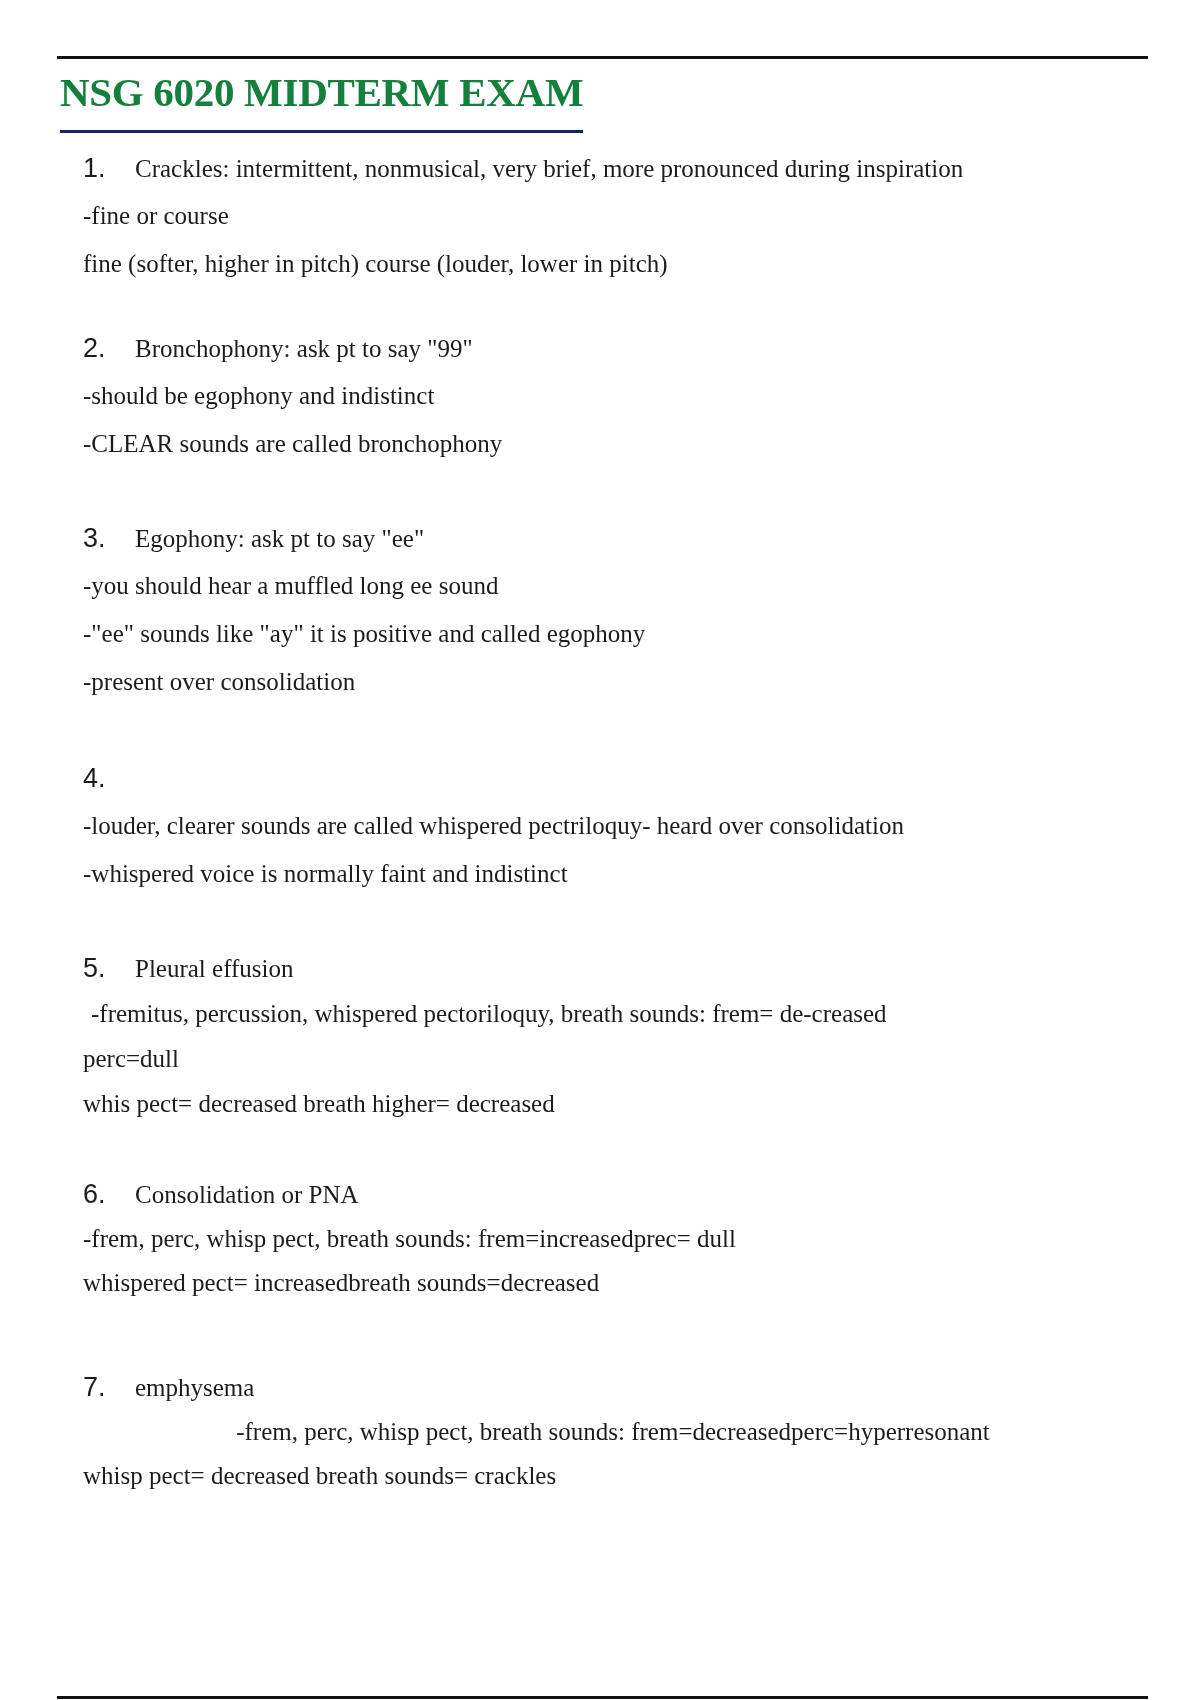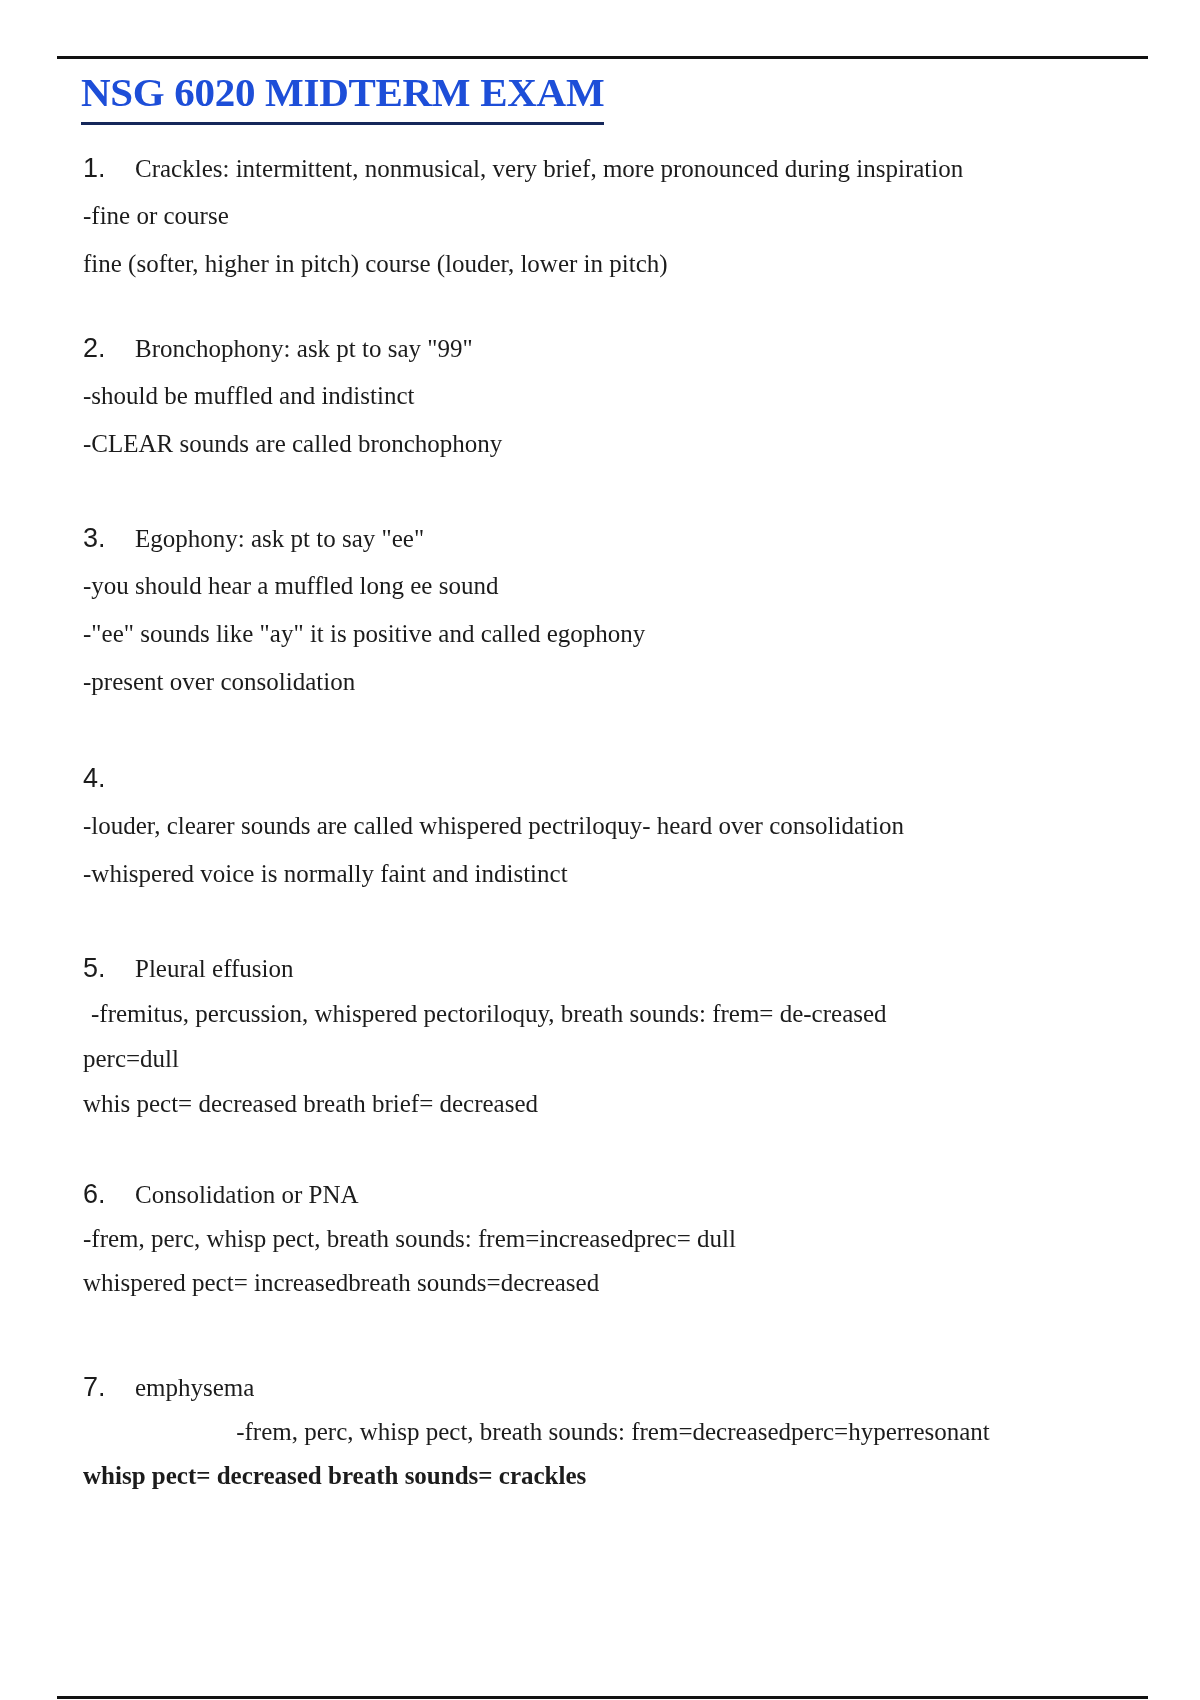--- a/index.html
+++ b/index.html
@@ -1,25 +1,25 @@
 <!DOCTYPE html>
 <html><head>
 <meta charset="utf-8">
 <style>
   html, body { margin: 0; padding: 0; background: #ffffff; }
   body { width: 1200px; height: 1700px; position: relative; overflow: hidden; }
   .rule { position: absolute; left: 57px; width: 1091px; height: 3px; background: #111111; }
   .rule.top { top: 56px; }
   .rule.bottom { top: 1696px; }
   .title {
-    position: absolute; left: 81px; top: 70px;
+    position: absolute; left: 60px; top: 70px;
     font-family: "Liberation Serif", "DejaVu Serif", serif;
-    font-weight: bold; font-size: 41px; color: #1d4ed8;
+    font-weight: bold; font-size: 41px; color: #15803d;
     letter-spacing: -0.3px;
-    border-bottom: 3px solid #15275a; line-height: 44px; padding-bottom: 8px;
+    border-bottom: 3px solid #15275a; line-height: 44px; padding-bottom: 16px;
     white-space: nowrap;
   }
   .item { position: absolute; left: 83px; width: 1060px; }
   .line {
     font-family: "Liberation Serif", "DejaVu Serif", serif;
     font-size: 25px; color: #1c1c1c; white-space: nowrap;
     height: 48px; line-height: 48px;
   }
   .heading { display: flex; align-items: baseline; }
   .num {
@@ -41,21 +41,21 @@
   </div>
   <div class="line">-fine or course</div>
   <div class="line">fine (softer, higher in pitch) course (louder, lower in pitch)</div>
 </div>
 
 <div class="item" style="top:324px;">
   <div class="line heading">
     <span class="num">2.</span>
     <span>Bronchophony: ask pt to say "99"</span>
   </div>
-  <div class="line">-should be muffled and indistinct</div>
+  <div class="line">-should be egophony and indistinct</div>
   <div class="line">-CLEAR sounds are called bronchophony</div>
 </div>
 
 <div class="item" style="top:514px;">
   <div class="line heading">
     <span class="num">3.</span>
     <span>Egophony: ask pt to say "ee"</span>
   </div>
   <div class="line">-you should hear a muffled long ee sound</div>
   <div class="line">-"ee" sounds like "ay" it is positive and called egophony</div>
@@ -70,34 +70,34 @@
   <div class="line">-whispered voice is normally faint and indistinct</div>
 </div>
 
 <div class="item" style="top:946px;">
   <div class="line heading" style="height:45px;line-height:45px;">
     <span class="num">5.</span>
     <span>Pleural effusion</span>
   </div>
   <div class="line" style="height:45px;line-height:45px;margin-left:8px;">-fremitus, percussion, whispered pectoriloquy, breath sounds: frem= de-creased</div>
   <div class="line" style="height:45px;line-height:45px;">perc=dull</div>
-  <div class="line" style="height:45px;line-height:45px;">whis pect= decreased breath brief= decreased</div>
+  <div class="line" style="height:45px;line-height:45px;">whis pect= decreased breath higher= decreased</div>
 </div>
 
 <div class="item" style="top:1172px;">
   <div class="line heading" style="height:45px;line-height:45px;">
     <span class="num">6.</span>
     <span>Consolidation or PNA</span>
   </div>
   <div class="line" style="height:44px;line-height:44px;">-frem, perc, whisp pect, breath sounds: frem=increasedprec= dull</div>
   <div class="line" style="height:44px;line-height:44px;">whispered pect= increasedbreath sounds=decreased</div>
 </div>
 
 <div class="item" style="top:1365px;">
   <div class="line heading" style="height:45px;line-height:45px;">
     <span class="num">7.</span>
     <span>emphysema</span>
   </div>
   <div class="line" style="height:44px;line-height:44px;text-align:center;">-frem, perc, whisp pect, breath sounds: frem=decreasedperc=hyperresonant</div>
-  <div class="line" style="height:44px;line-height:44px;font-weight:bold;">whisp pect= decreased breath sounds= crackles</div>
+  <div class="line" style="height:44px;line-height:44px;">whisp pect= decreased breath sounds= crackles</div>
 </div>
 
 <div class="rule bottom"></div>
 
 </body></html>

